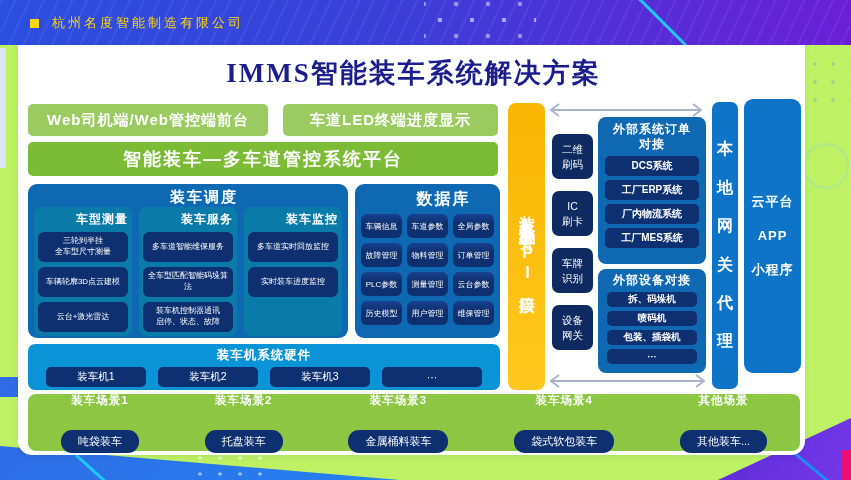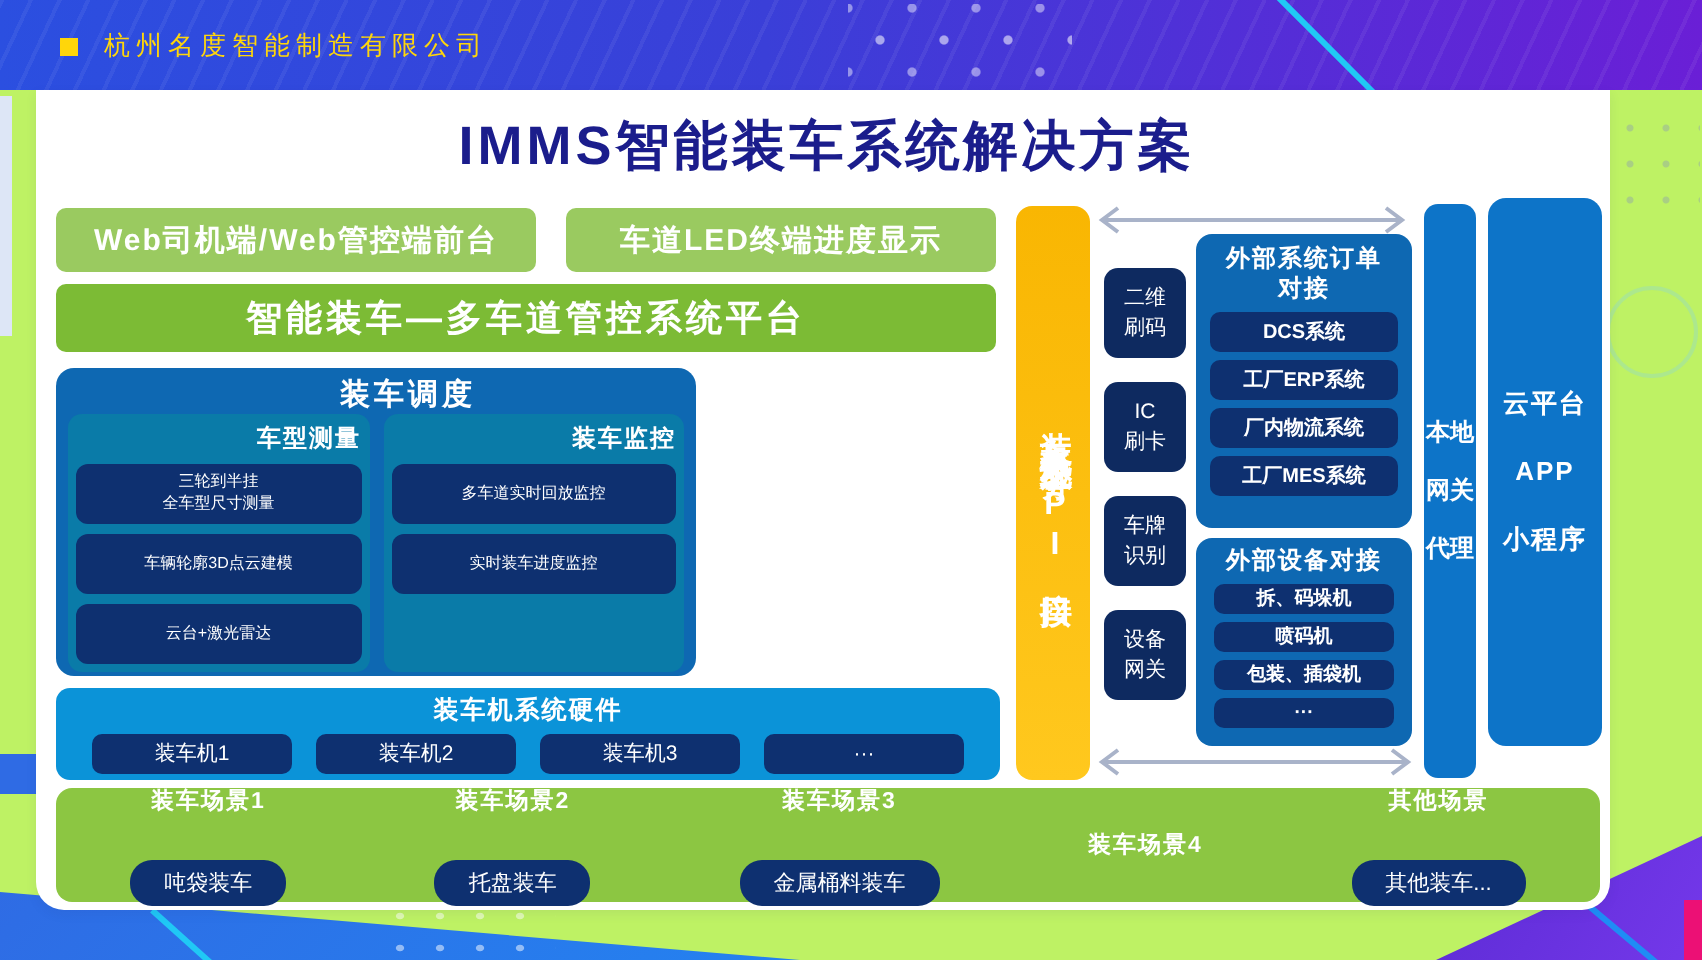--- a/index.html
+++ b/index.html
@@ -39,21 +39,21 @@
   .magenta-strip{position:absolute;left:842px;top:450px;width:9px;height:30px;background:#ec1075;}
   .faint-circle{position:absolute;left:803px;top:143px;width:42px;height:42px;border-radius:50%;
     border:2px solid rgba(150,220,190,.45);}
   .faint-dots{position:absolute;left:806px;top:55px;width:44px;height:60px;
     background-image:radial-gradient(rgba(130,140,190,.35) 1.5px,transparent 2px);
     background-size:18px 18px;}
   
   .panel{position:absolute;left:18px;top:45px;width:787px;height:410px;background:#fff;
     border-radius:0 0 14px 14px;box-shadow:0 2px 6px rgba(40,50,120,.08);}
   .main-title{position:absolute;left:18px;top:55px;width:791px;text-align:center;
-    font-size:27px;font-weight:bold;color:#1b1d8c;letter-spacing:2px;}
+    font-size:27px;font-weight:bold;color:#1b1d8c;letter-spacing:2px;font-family:Liberation Serif, serif;}
   
   .btn-green{position:absolute;background:#9aca60;border-radius:5px;color:#fff;font-weight:bold;
     font-size:15px;display:flex;align-items:center;justify-content:center;letter-spacing:1px;}
   .btn-g1{left:28px;top:104px;width:240px;height:32px;}
   .btn-g2{left:283px;top:104px;width:215px;height:32px;}
   .platform-bar{position:absolute;left:28px;top:142px;width:470px;height:34px;background:#7cbb35;
     border-radius:5px;color:#fff;font-weight:bold;font-size:18px;letter-spacing:2px;
     display:flex;align-items:center;justify-content:center;}
   
   .bluepanel{position:absolute;background:#0e68b2;border-radius:9px;color:#fff;}
@@ -102,21 +102,21 @@
   .devices{top:269px;height:104px;}
   .rp-title{text-align:center;font-size:12px;font-weight:bold;line-height:1.25;
     white-space:pre-line;margin-top:5px;letter-spacing:1px;}
   .rp-item{margin:4px 7px 0;height:20px;background:#0e3070;border-radius:5px;
     display:flex;align-items:center;justify-content:center;font-size:10px;font-weight:bold;}
   .devices .rp-title{margin-top:4px;}
   .devices .rp-item{height:15px;margin:4px 9px 0;font-size:9.5px;}
   .vbar{position:absolute;background:#0d74c8;color:#fff;font-weight:bold;text-align:center;
     display:flex;align-items:center;justify-content:center;white-space:pre-line;}
   .gateway{left:712px;top:102px;width:26px;height:287px;border-radius:7px;
-    font-size:12px;line-height:2.4;}
+    font-size:16px;line-height:2.4;}
   .cloud{left:744px;top:99px;width:57px;height:274px;border-radius:9px;
     font-size:13px;line-height:2.6;letter-spacing:1px;}
   .arrows{position:absolute;left:0;top:0;pointer-events:none;}
 </style>
 </head>
 <body>
 
 <div class="stage">
 
   <div class="topbar">
@@ -151,27 +151,51 @@
     <div class="bp-title">装车调度</div>
     <div class="sched-cols">
       <div class="scol">
         <h4>车型测量</h4>
         <div class="sitem">三轮到半挂
 全车型尺寸测量</div>
         <div class="sitem">车辆轮廓3D点云建模</div>
         <div class="sitem">云台+激光雷达</div>
       </div>
       <div class="scol">
+        <h4>装车服务</h4>
+        <div class="sitem">多车道智能维保服务</div>
+        <div class="sitem">全车型匹配智能码垛算法</div>
+        <div class="sitem">装车机控制器通讯
+启停、状态、故障</div>
+      </div>
+      <div class="scol">
         <h4>装车监控</h4>
         <div class="sitem">多车道实时回放监控</div>
         <div class="sitem">实时装车进度监控</div>
       </div>
     </div>
   </div>
 
+  <div class="bluepanel db">
+    <div class="bp-title">数据库</div>
+    <div class="db-grid">
+      <div class="db-item">车辆信息</div>
+      <div class="db-item">车道参数</div>
+      <div class="db-item">全局参数</div>
+      <div class="db-item">故障管理</div>
+      <div class="db-item">物料管理</div>
+      <div class="db-item">订单管理</div>
+      <div class="db-item">PLC参数</div>
+      <div class="db-item">测量管理</div>
+      <div class="db-item">云台参数</div>
+      <div class="db-item">历史模型</div>
+      <div class="db-item">用户管理</div>
+      <div class="db-item">维保管理</div>
+    </div>
+  </div>
 
   <div class="hw">
     <div class="hw-title">装车机系统硬件</div>
     <div class="hw-items">
       <div class="hw-item">装车机1</div>
       <div class="hw-item">装车机2</div>
       <div class="hw-item">装车机3</div>
       <div class="hw-item">···</div>
     </div>
   </div>
@@ -219,20 +243,21 @@
     <div class="scene">
       <div class="scene-label">装车场景2</div>
       <div class="scene-btn">托盘装车</div>
     </div>
     <div class="scene">
       <div class="scene-label">装车场景3</div>
       <div class="scene-btn">金属桶料装车</div>
     </div>
     <div class="scene">
       <div class="scene-label">装车场景4</div>
+      <div class="scene-btn">袋式软包装车</div>
     </div>
     <div class="scene">
       <div class="scene-label">其他场景</div>
       <div class="scene-btn">其他装车...</div>
     </div>
   </div>
 
   <svg class="arrows" width="851" height="480">
     <g stroke="#a9b3c9" stroke-width="2" fill="none">
       <path d="M551 110 H701"></path>

